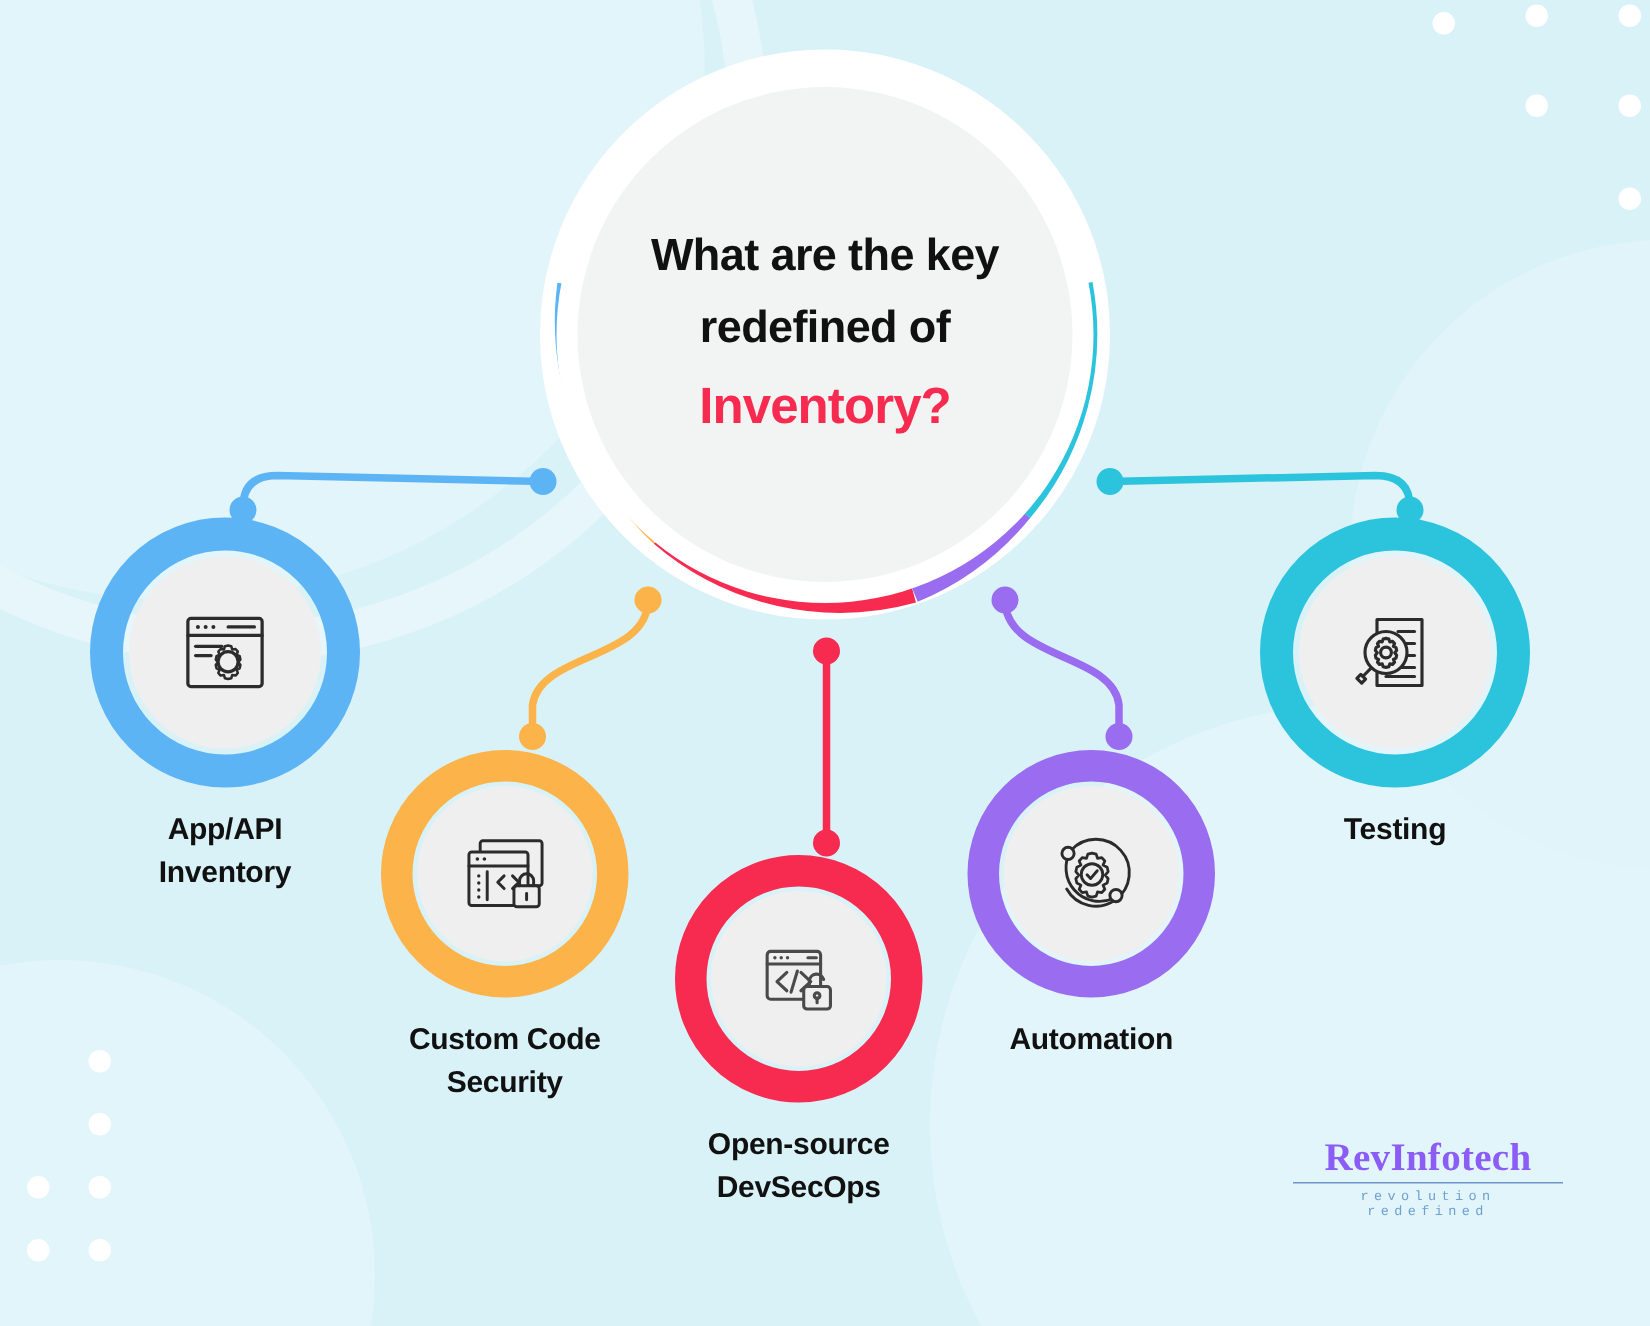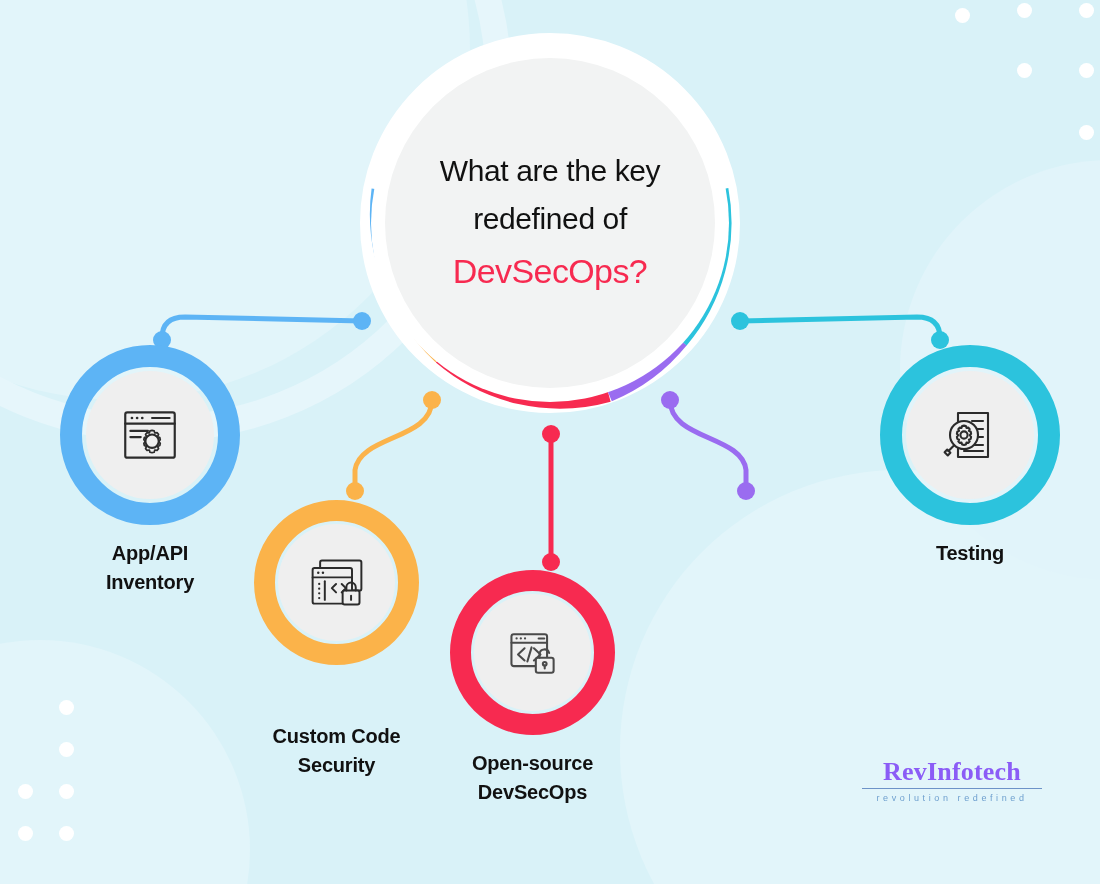--- a/index.html
+++ b/index.html
@@ -115,21 +115,21 @@
     background: #f2f3f3;
     box-shadow: 0 0 0 14px #ffffff;
     display: flex;
     flex-direction: column;
     align-items: center;
     justify-content: center;
     text-align: center;
   }
   .hub-title {
     font-size: 30px;
-    font-weight: 400;
+    font-weight: 700;
     line-height: 1.62;
     color: #111111;
     letter-spacing: -0.4px;
     max-width: 290px;
   }
   .hub-title-accent {
     display: block;
     color: #f72a50;
     font-size: 34px;
     letter-spacing: -0.6px;
@@ -162,24 +162,24 @@
     font-weight: 700;
     line-height: 1.45;
     color: #111111;
     text-align: center;
     letter-spacing: -0.2px;
     white-space: pre-line;
   }
 
   
   #node-app       { left: 60px;  top: 345px; }
-  #node-custom    { left: 254px; top: 500px; gap: 43px; }
+  #node-custom    { left: 254px; top: 500px; }
   #node-open      { left: 450px; top: 570px; }
   #node-auto      { left: 645px; top: 500px; }
-  #node-testing   { left: 880px; top: 345px; }
+  #node-testing   { left: 840px; top: 345px; }
 
   .size-lg .node-circle { width: 180px; height: 180px; border-width: 22px; border-style: solid; }
   .size-lg .node-inner  { width: 128px; height: 128px; }
   .size-md .node-circle { width: 165px; height: 165px; border-width: 21px; border-style: solid; }
   .size-md .node-inner  { width: 117px; height: 117px; }
 
   .node-icon { display: block; }
 
   
   .logo {
@@ -196,21 +196,21 @@
     color: #8b5cf6;
     letter-spacing: 0.2px;
     line-height: 1.05;
   }
   .logo-rule {
     height: 1px;
     background: #6d93c8;
     margin: 3px 0 4px 0;
   }
   .logo-tag {
-    font-family: Liberation Sans, sans-serif;
+    font-family: Liberation Mono, monospace;
     font-size: 9px;
     color: #6fa0cf;
     letter-spacing: 3.6px;
     text-transform: lowercase;
   }
 </style>
 </head>
 <body>
 
 <div id="stage">
@@ -287,21 +287,21 @@
         <path d="M 253.0 364.0 A 180 180 0 0 1 87.4 327.0" fill="none" stroke="#f72a50" stroke-width="20"></path>
         <path d="M 324.0 311.0 A 180 180 0 0 1 253.0 364.0" fill="none" stroke="#9a6cf0" stroke-width="20"></path>
         <path d="M 363.5 161.9 A 180 180 0 0 1 324.0 311.0" fill="none" stroke="#2cc3dd" stroke-width="20"></path>
       </g>
     </svg>
 
     <div class="hub-face">
       <div class="hub-title">
         <span>What are the key</span><br>
         <span>redefined of</span>
-        <span class="hub-title-accent">DevSecOps?</span>
+        <span class="hub-title-accent">Inventory?</span>
       </div>
     </div>
   </div>
 
   <div class="node size-lg" id="node-app">
     <div class="node-circle" style="border-color:#5db4f5;">
       <div class="node-inner">
         <svg class="node-icon" width="66" height="66" viewBox="0 0 64 64" fill="none" stroke="#2b2b2b" stroke-width="2.1" stroke-linecap="round" stroke-linejoin="round">
           <rect x="8" y="10" width="48" height="44" rx="2"></rect>
           <line x1="8" y1="21" x2="56" y2="21"></line>
@@ -370,20 +370,43 @@
           <path d="M39 37 v-4 a5.2 5.2 0 0 1 10.2 -1"></path>
           <circle cx="44.5" cy="43.5" r="2"></circle>
           <line x1="44.5" y1="45" x2="44.5" y2="48.5"></line>
         </svg>
       </div>
     </div>
     <div class="node-label">Open-source
 DevSecOps</div>
   </div>
 
+  <div class="node size-md" id="node-auto">
+    <div class="node-circle" style="border-color:#9a6cf0;">
+      <div class="node-inner">
+        <svg class="node-icon" width="62" height="62" viewBox="0 0 64 64" fill="none" stroke="#2b2b2b" stroke-width="2" stroke-linecap="round" stroke-linejoin="round">
+          <path d="M17.5 15.5 A23 23 0 1 1 14.6 42.0"></path>
+          <path d="M46.5 48.5 A23 23 0 0 1 17.5 15.5" stroke-dasharray="0 0"></path>
+          <circle cx="15.5" cy="17.5" r="4.2" fill="#efefef"></circle>
+          <circle cx="48.5" cy="46.5" r="4.2" fill="#efefef"></circle>
+          <g transform="translate(32,32)">
+            <path d="M0,-15.5 L3.0,-14.8 L4.0,-11.7 L7.1,-12.2 L9.3,-9.8 L8.0,-6.8
+                     L11.0,-5.3 L11.7,-2.1 L9.6,0.4 L11.7,3.0 L11.0,6.2 L8.0,7.7
+                     L9.3,10.7 L7.1,13.1 L4.0,12.6 L3.0,15.7 L0,16.4 L-3.0,15.7
+                     L-4.0,12.6 L-7.1,13.1 L-9.3,10.7 L-8.0,7.7 L-11.0,6.2
+                     L-11.7,3.0 L-9.6,0.4 L-11.7,-2.1 L-11.0,-5.3 L-8.0,-6.8
+                     L-9.3,-9.8 L-7.1,-12.2 L-4.0,-11.7 L-3.0,-14.8 Z" fill="#efefef" transform="scale(0.95)"></path>
+            <circle cx="0" cy="0" r="7.4"></circle>
+            <path d="M-3.4 0.2 L-1.0 2.8 L3.6 -2.6"></path>
+          </g>
+        </svg>
+      </div>
+    </div>
+    <div class="node-label">Automation</div>
+  </div>
 
   <div class="node size-lg" id="node-testing">
     <div class="node-circle" style="border-color:#2cc3dd;">
       <div class="node-inner">
         <svg class="node-icon" width="64" height="64" viewBox="0 0 64 64" fill="none" stroke="#2b2b2b" stroke-width="2.1" stroke-linecap="round" stroke-linejoin="round">
           <path d="M20 10 H50 V54 H20 V10 Z"></path>
           <line x1="34" y1="18" x2="45" y2="18"></line>
           <line x1="36" y1="26" x2="45" y2="26"></line>
           <line x1="38" y1="34" x2="45" y2="34"></line>
           <line x1="32" y1="42" x2="45" y2="42"></line>

